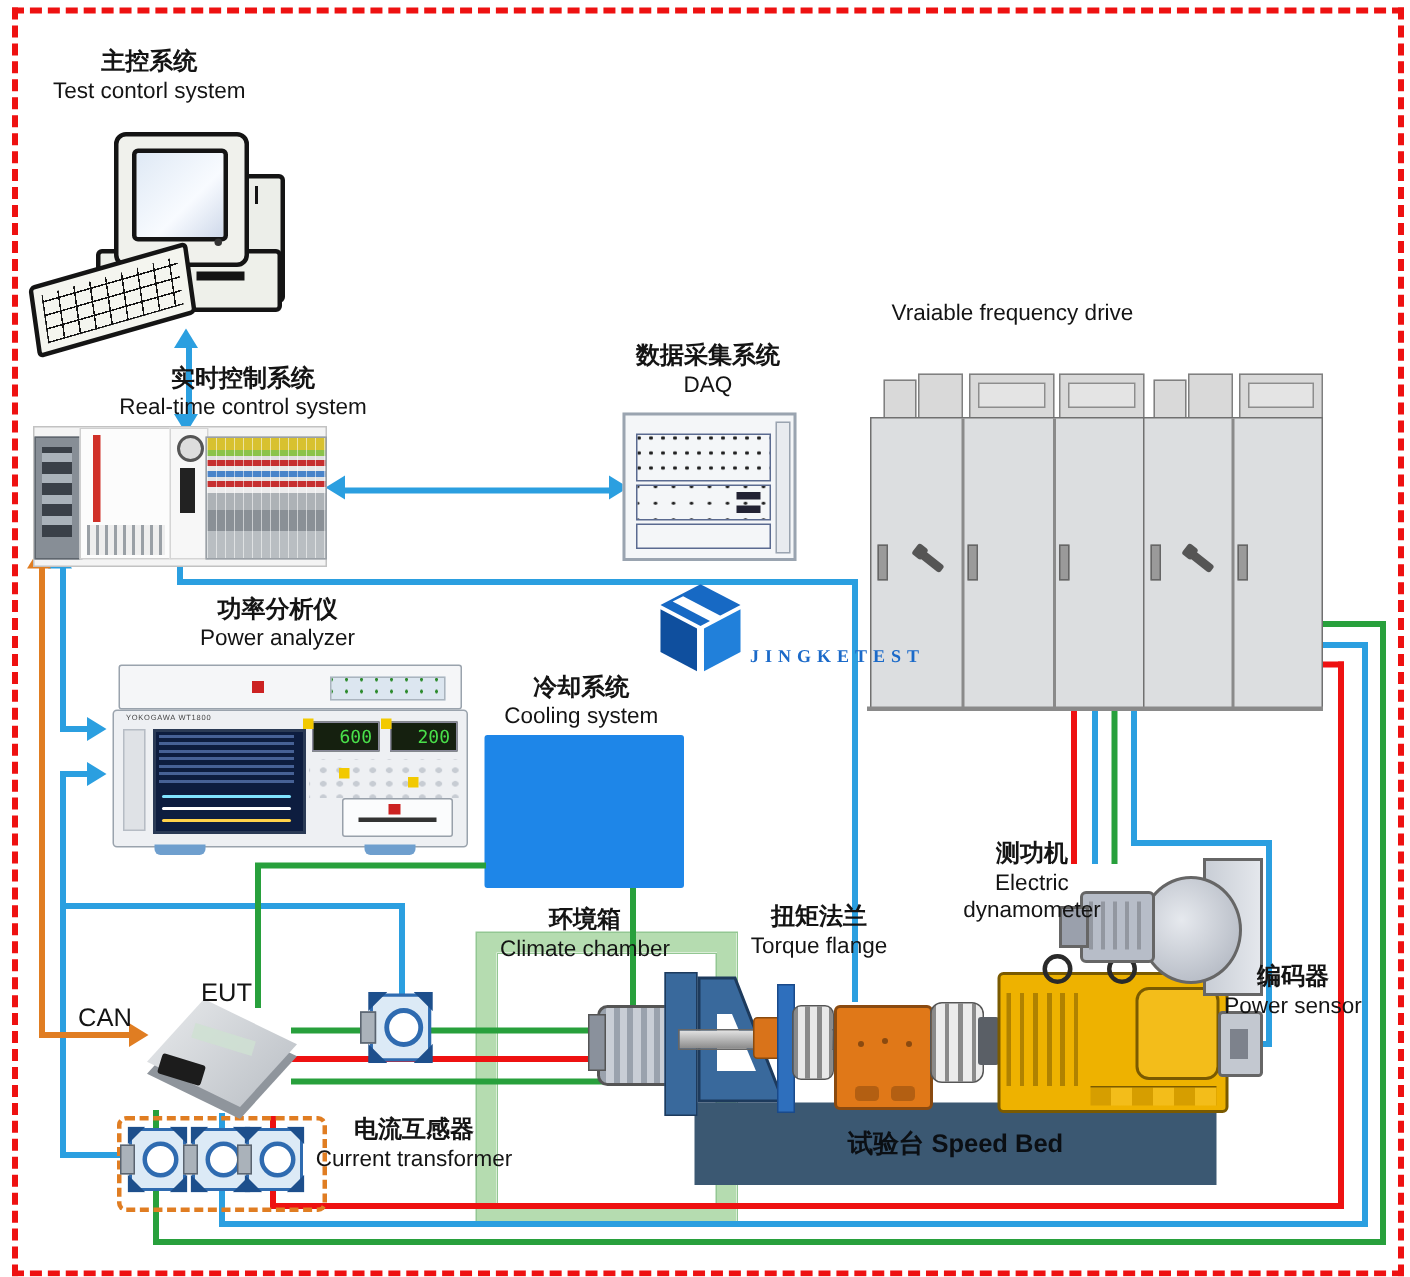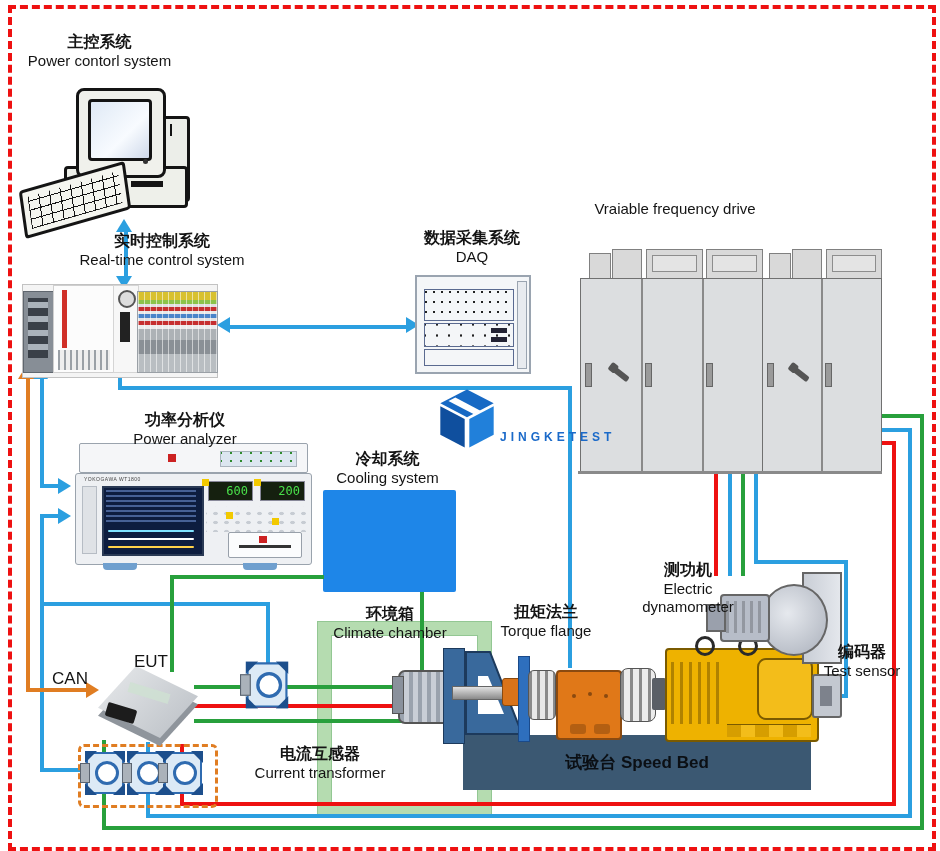--- a/index.html
+++ b/index.html
@@ -55,74 +55,74 @@
   .screen-trace{position:absolute;height:2px;border-radius:2px;}
 </style>
 </head>
 <body>
 
 <div id="canvas">
   <div class="frame"></div>
 
   <div class="lbl" style="left:12px;top:32px;width:175px;">
     <div class="zh">主控系统</div>
-    <div class="en">Power contorl system</div>
-  </div>
-  <div class="lbl" style="left:62px;top:231px;width:200px;">
+    <div class="en">Test contorl system</div>
+  </div>
+  <div class="lbl" style="left:62px;top:243px;width:200px;">
     <div class="zh">实时控制系统</div>
     <div class="en">Real-time control system</div>
   </div>
   <div class="lbl" style="left:402px;top:228px;width:140px;">
     <div class="zh">数据采集系统</div>
     <div class="en">DAQ</div>
   </div>
   <div class="lbl" style="left:582px;top:200px;width:186px;">
     <div class="en">Vraiable frequency drive</div>
   </div>
-  <div class="lbl" style="left:105px;top:410px;width:160px;">
+  <div class="lbl" style="left:105px;top:397px;width:160px;">
     <div class="zh">功率分析仪</div>
     <div class="en">Power analyzer</div>
   </div>
   <div class="lbl" style="left:320px;top:449px;width:135px;">
     <div class="zh">冷却系统</div>
     <div class="en">Cooling system</div>
   </div>
   <div class="lbl" style="left:315px;top:604px;width:150px;">
     <div class="zh">环境箱</div>
     <div class="en">Climate chamber</div>
   </div>
   <div class="lbl tag" style="left:126px;top:652px;width:50px;">EUT</div>
   <div class="lbl tag" style="left:47px;top:669px;width:46px;">CAN</div>
-  <div class="lbl" style="left:203px;top:744px;width:146px;padding-left:44px;">
+  <div class="lbl" style="left:203px;top:744px;width:146px;">
     <div class="zh">电流互感器</div>
     <div class="en">Current transformer</div>
   </div>
   <div class="lbl" style="left:488px;top:602px;width:116px;">
     <div class="zh">扭矩法兰</div>
     <div class="en">Torque flange</div>
   </div>
   <div class="lbl" style="left:631px;top:560px;width:114px;">
     <div class="zh">测功机</div>
     <div class="en">Electric</div>
     <div class="en">dynamometer</div>
   </div>
   <div class="lbl" style="left:806px;top:642px;width:112px;">
     <div class="zh">编码器</div>
-    <div class="en">Test sensor</div>
+    <div class="en">Power sensor</div>
   </div>
 
   <div class="abs" style="left:438px;top:388px;width:60px;height:64px;z-index:6;">
     <svg width="58" height="62" viewBox="0 0 100 106">
       <polygon points="50,2 96,26 50,50 4,26" fill="#1769c4"></polygon>
       <polygon points="4,31 46,53 46,102 4,80" fill="#0f4f9e"></polygon>
       <polygon points="96,31 54,53 54,102 96,80" fill="#2180da"></polygon>
       <polygon points="30,16 74,39 62,45 18,22" fill="#ffffff"></polygon>
     </svg>
   </div>
-  <div class="abs" style="left:500px;top:430px;width:120px;font-size:12px;font-weight:700;letter-spacing:4px;color:#1b6ac9;z-index:6;">JINGKETEST</div>
+  <div class="abs" style="left:500px;top:430px;width:120px;font-size:12px;font-weight:700;letter-spacing:4px;color:#1b6ac9;z-index:6;font-family:Liberation Serif, serif;">JINGKETEST</div>
 
   <div>
 
     <div class="ar u-b" style="left:116px;top:219px;"></div>
     <div class="w blue" style="left:124px;top:231px;width:4px;height:46px;"></div>
     <div class="ar d-b" style="left:116px;top:276px;"></div>
 
     <div class="ar l-b" style="left:217px;top:317px;"></div>
     <div class="w blue" style="left:229px;top:325px;width:178px;height:4px;"></div>
     <div class="ar r-b" style="left:406px;top:317px;"></div>

